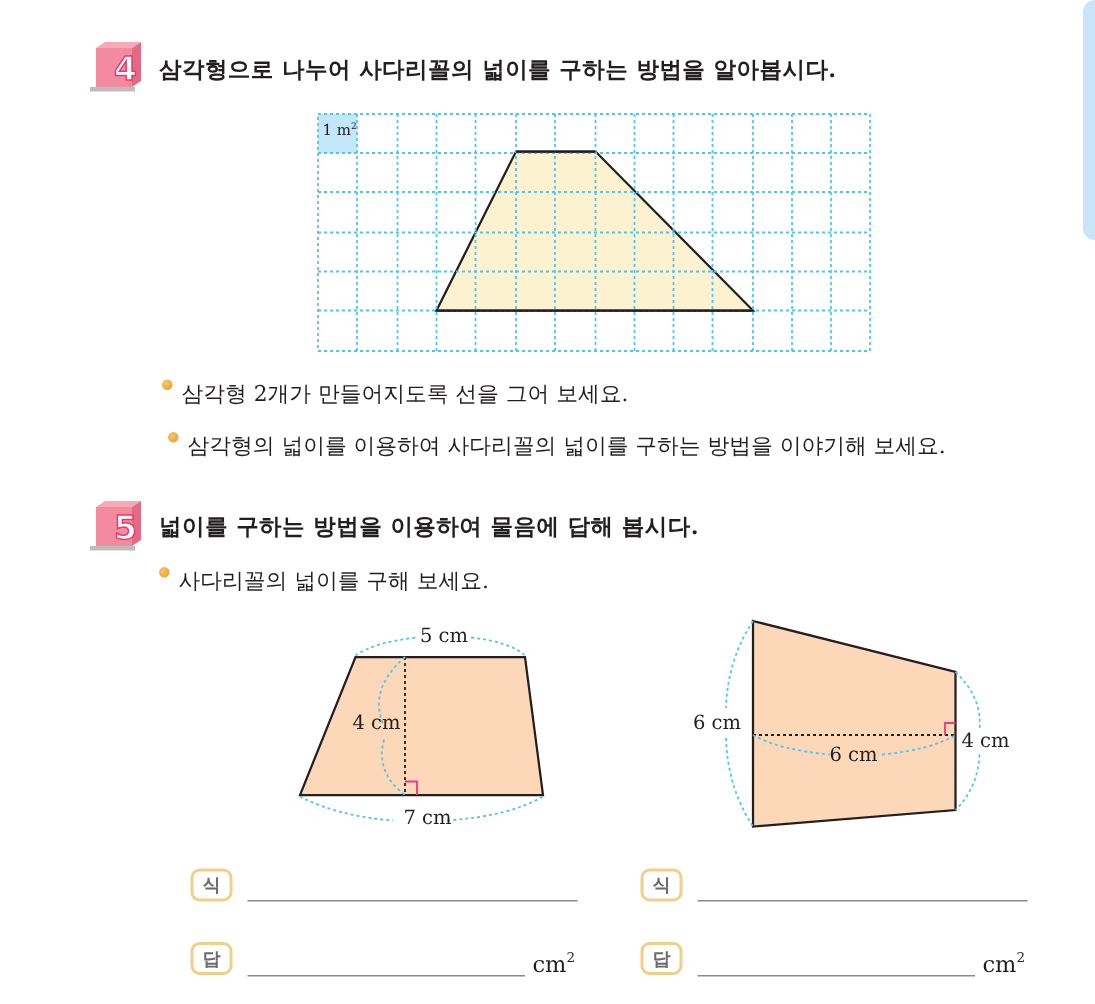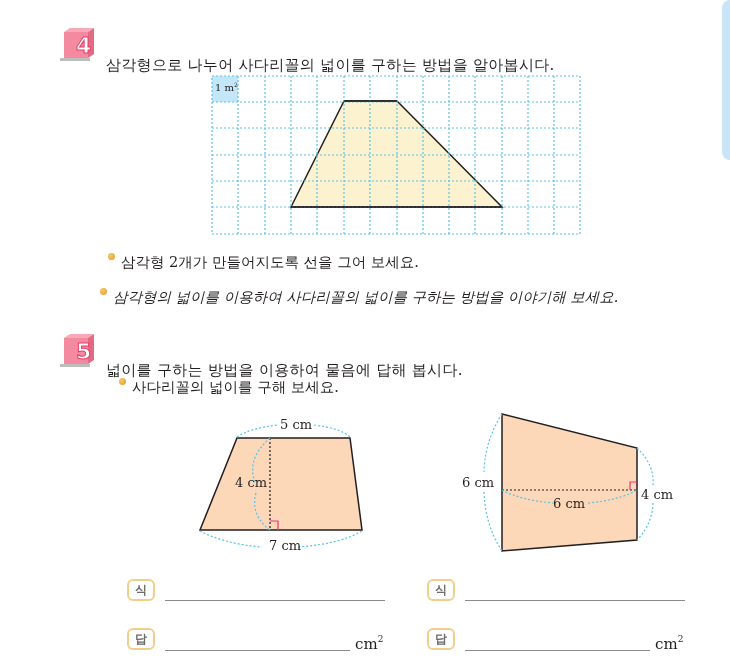--- a/index.html
+++ b/index.html
@@ -1,20 +1,20 @@
 <!DOCTYPE html>
 <html><head>
 <meta charset="utf-8">
 <style>
   html, body { margin:0; padding:0; }
   body { width:730px; height:669px; position:relative; background:#ffffff; overflow:hidden;
          font-family: "DejaVu Serif", "Liberation Serif", serif; color:#231f20; }
   .side-tab { position:absolute; left:722px; top:0; width:12px; height:160px; background:#c8e4f6; border-radius:8px 0 0 8px; }
   .q-badge { position:absolute; width:36px; height:34px; }
-  .q-title { position:absolute; font-size:15px; font-weight:normal; letter-spacing:0.3px; white-space:nowrap;margin-top:19px; }
+  .q-title { position:absolute; font-size:15px; font-weight:bold; letter-spacing:0.3px; white-space:nowrap; }
   .bullet { position:absolute; font-size:14.5px; white-space:nowrap; display:flex; align-items:flex-start; }
   .bullet .dot { width:7px; height:7px; border-radius:50%; background:radial-gradient(circle at 35% 35%, #f6c76a, #e59a26); margin-right:6px; display:inline-block; }
   .fig { position:absolute; }
   .label-box { position:absolute; width:28px; height:22px; border:2px solid #f1cf8a; border-radius:6px; box-sizing:border-box;
                font-size:12px; font-weight:bold; color:#6b6b6b; display:flex; align-items:center; justify-content:center; background:#fff; }
   .ans-line { position:absolute; height:0; border-top:1px solid #8a8a8a; }
   .unit { position:absolute; font-size:15px; }
   .unit sup { font-size:9px; vertical-align:7px; }
 </style>
 </head>
@@ -57,35 +57,35 @@
   </g>
   <line x1="344" y1="101" x2="397" y2="101" stroke="#231f20" stroke-width="1.5"></line>
   <line x1="291" y1="207" x2="502" y2="207" stroke="#231f20" stroke-width="1.5"></line>
 </svg>
 <div style="position:absolute;left:215px;top:81px;font-size:10px;"><span>1 m</span><sup style="font-size:6px;">2</sup></div>
 
 <div class="bullet" style="left:108px;top:253px;">
   <span class="dot"></span>
   <span>삼각형 2개가 만들어지도록 선을 그어 보세요.</span>
 </div>
-<div class="bullet" style="left:100px;top:288px;font-style:italic;">
+<div class="bullet" style="left:112px;top:288px;">
   <span class="dot"></span>
   <span>삼각형의 넓이를 이용하여 사다리꼴의 넓이를 구하는 방법을 이야기해 보세요.</span>
 </div>
 
 <svg class="q-badge" style="left:60px;top:334px;" viewBox="0 0 36 34">
   <rect x="0" y="30" width="30" height="3" fill="#bdbdbd"></rect>
   <polygon points="4,4 10,0 34,0 28,4" fill="#f7a9b8"></polygon>
   <polygon points="28,4 34,0 34,26 28,30" fill="#e26a83"></polygon>
   <rect x="4" y="4" width="24" height="26" fill="#f48aa0"></rect>
   <text x="16" y="25" font-family="DejaVu Sans, sans-serif" font-weight="bold" font-size="22" fill="#fff" stroke="#e8396a" stroke-width="1">5</text>
 </svg>
 <div class="q-title" style="left:106px;top:342px;">넓이를 구하는 방법을 이용하여 물음에 답해 봅시다.</div>
 
-<div class="bullet" style="left:119px;top:378px;">
+<div class="bullet" style="left:106px;top:378px;">
   <span class="dot"></span>
   <span>사다리꼴의 넓이를 구해 보세요.</span>
 </div>
 
 <svg class="fig" style="left:190px;top:410px;" width="190" height="150" viewBox="190 410 190 150">
   <polygon points="237,438 350,438 362,530 200,530" fill="#fcd7b8" stroke="#231f20" stroke-width="1.5"></polygon>
   <line x1="270" y1="438" x2="270" y2="530" stroke="#231f20" stroke-width="1.2" stroke-dasharray="2,2"></line>
   <polyline points="270,521 278,521 278,530" fill="none" stroke="#e8397a" stroke-width="1.2"></polyline>
   <g stroke="#58c3ea" stroke-width="1.2" stroke-dasharray="2,2" fill="none">
     <path d="M237,437 Q250,428 278,425"></path>

